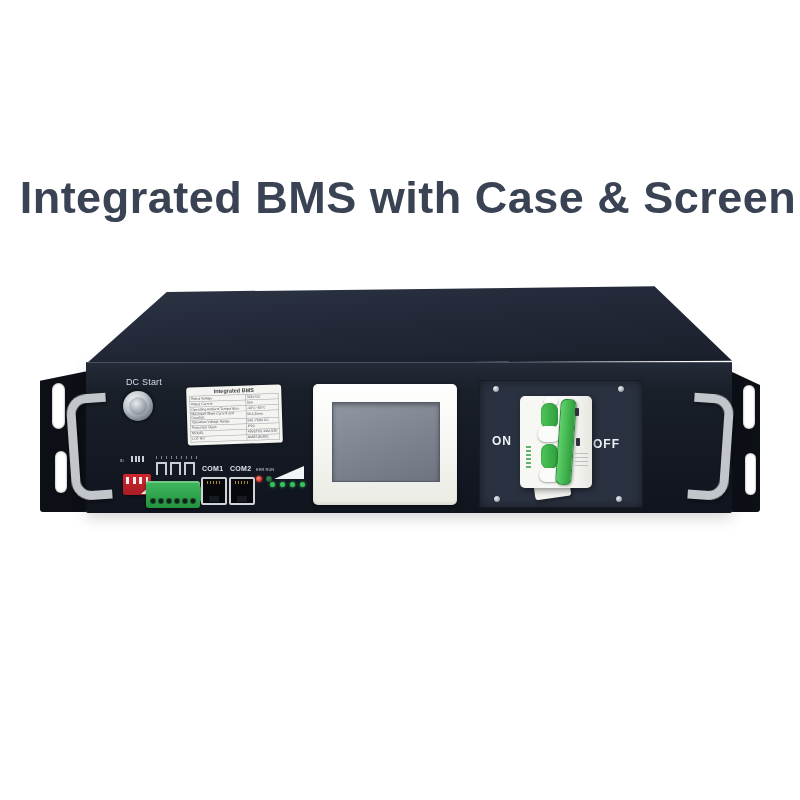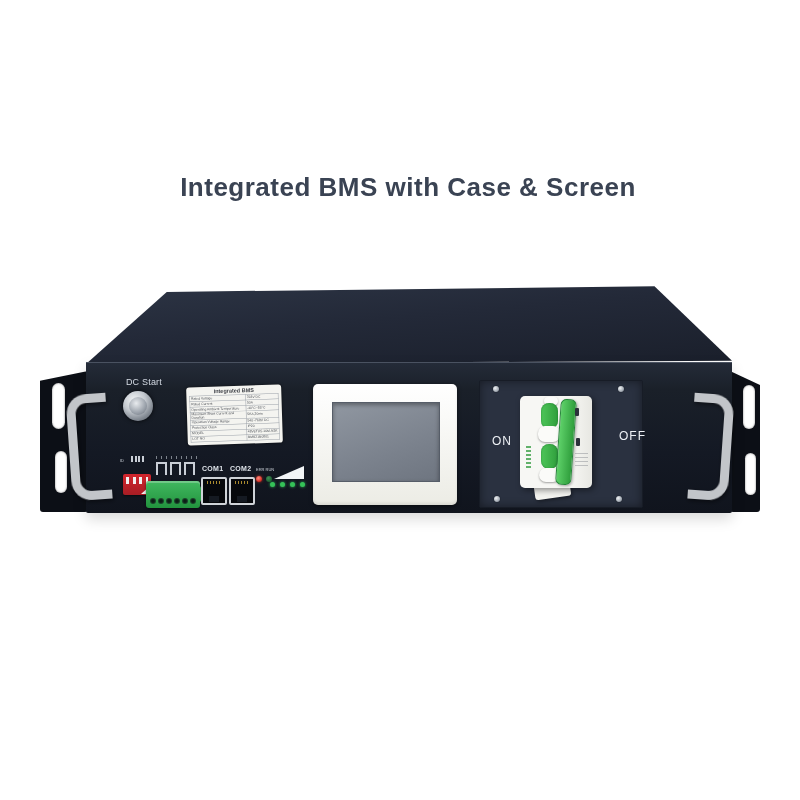--- a/index.html
+++ b/index.html
@@ -2,21 +2,21 @@
 <html><head>
 <meta charset="utf-8">
 <style>
   html,body{margin:0;padding:0;background:#fff;}
   .stage{position:relative;width:800px;height:800px;background:#ffffff;
          font-family:"Liberation Sans",sans-serif;overflow:hidden;}
   .abs{position:absolute;}
 
   
   .product-title{left:16px;right:0;top:172px;text-align:center;
-    font-size:26px;font-weight:bold;letter-spacing:.5px;color:#3a4353;}
+    font-size:45px;font-weight:bold;letter-spacing:.5px;color:#3a4353;}
 
   
   .chassis-top{left:86px;top:283px;width:646px;height:81px;
     clip-path:polygon(12.5% 11%,88% 4%,100% 96%,0 100%);
     background:linear-gradient(175deg,#2d3545 0%,#232938 45%,#1a1f2b 100%);}
   .front-panel{left:86px;top:362px;width:646px;height:150px;
     background:linear-gradient(180deg,#242b38 0%,#1a2029 18%,#141924 60%,#10141d 100%);
     border-top:1px solid #4a5261;border-radius:0 0 2px 2px;
     box-shadow:0 6px 14px rgba(0,0,0,.15);}
   .rack-ear{background:#0c0f16;border-radius:3px;}
@@ -109,22 +109,22 @@
     background:linear-gradient(160deg,#9097a1 0%,#7b828d 60%,#6e7580 100%);
     box-shadow:inset 0 2px 4px rgba(0,0,0,.35);}
 
   
   .breaker-recess{left:479px;top:380px;width:162px;height:126px;border-radius:2px;
     background:#2a3140;border:1px solid #171c26;
     box-shadow:inset 0 0 10px rgba(0,0,0,.45);}
   .screw{width:6px;height:6px;border-radius:50%;
     background:radial-gradient(circle at 35% 35%,#f0f2f4,#a6adb6 60%,#6b727c);
     box-shadow:0 0 1px #000;}
-  .on-label,.off-label{font-size:12px;font-weight:normal;color:#eef1f5;letter-spacing:1px;}
-  .on-label{left:12px;top:53px;} .off-label{left:113px;top:48px;margin-left:26px;}
+  .on-label,.off-label{font-size:12px;font-weight:bold;color:#eef1f5;letter-spacing:1px;}
+  .on-label{left:12px;top:53px;} .off-label{left:113px;top:56px;}
   .breaker-body{left:40px;top:15px;width:72px;height:92px;border-radius:5px;
     background:linear-gradient(90deg,#f7f7f4 0 70%,#e7e7e2);
     box-shadow:2px 2px 6px rgba(0,0,0,.45);}
   .breaker-foot{left:54px;top:95px;width:36px;height:22px;background:#f3f3ef;
     border-radius:3px;transform:rotate(-8deg);box-shadow:1px 2px 4px rgba(0,0,0,.4);}
   .pill{position:absolute;border-radius:8px;
     background:linear-gradient(90deg,#4ec659,#2f9e3c);box-shadow:inset 0 0 2px #1f7a2e;}
   .knob{position:absolute;background:#fbfbf9;border-radius:7px;
     box-shadow:0 1px 2px rgba(0,0,0,.35);}
   .breaker-lever{position:absolute;left:38px;top:3px;width:14px;height:84px;

